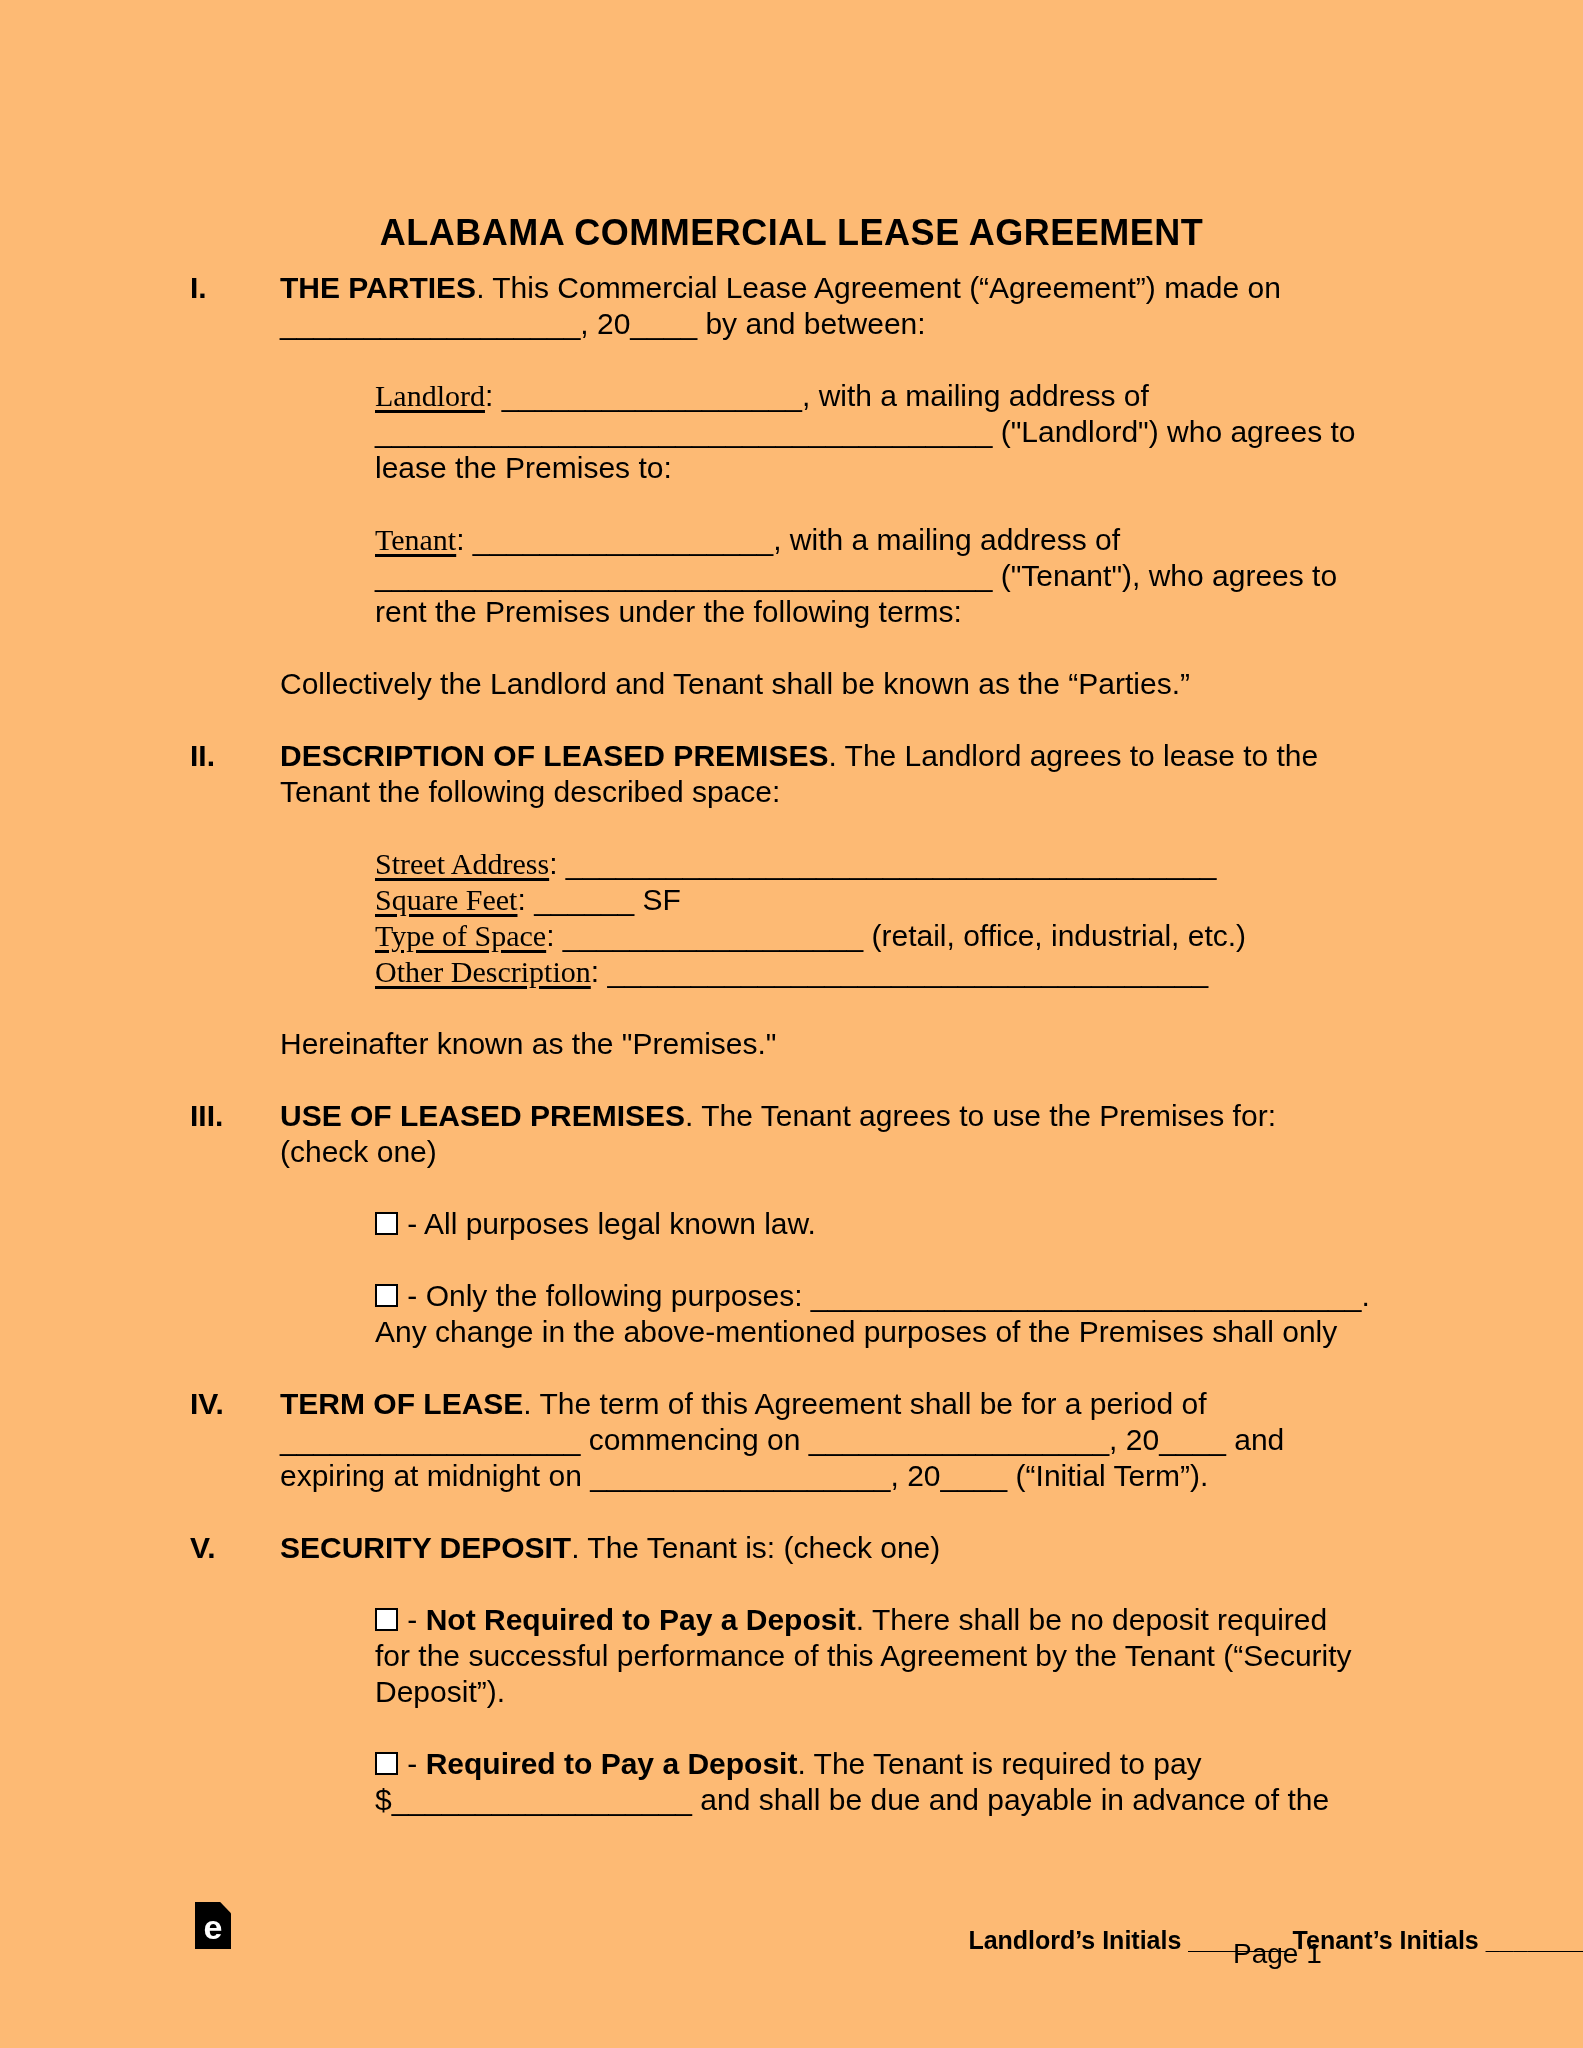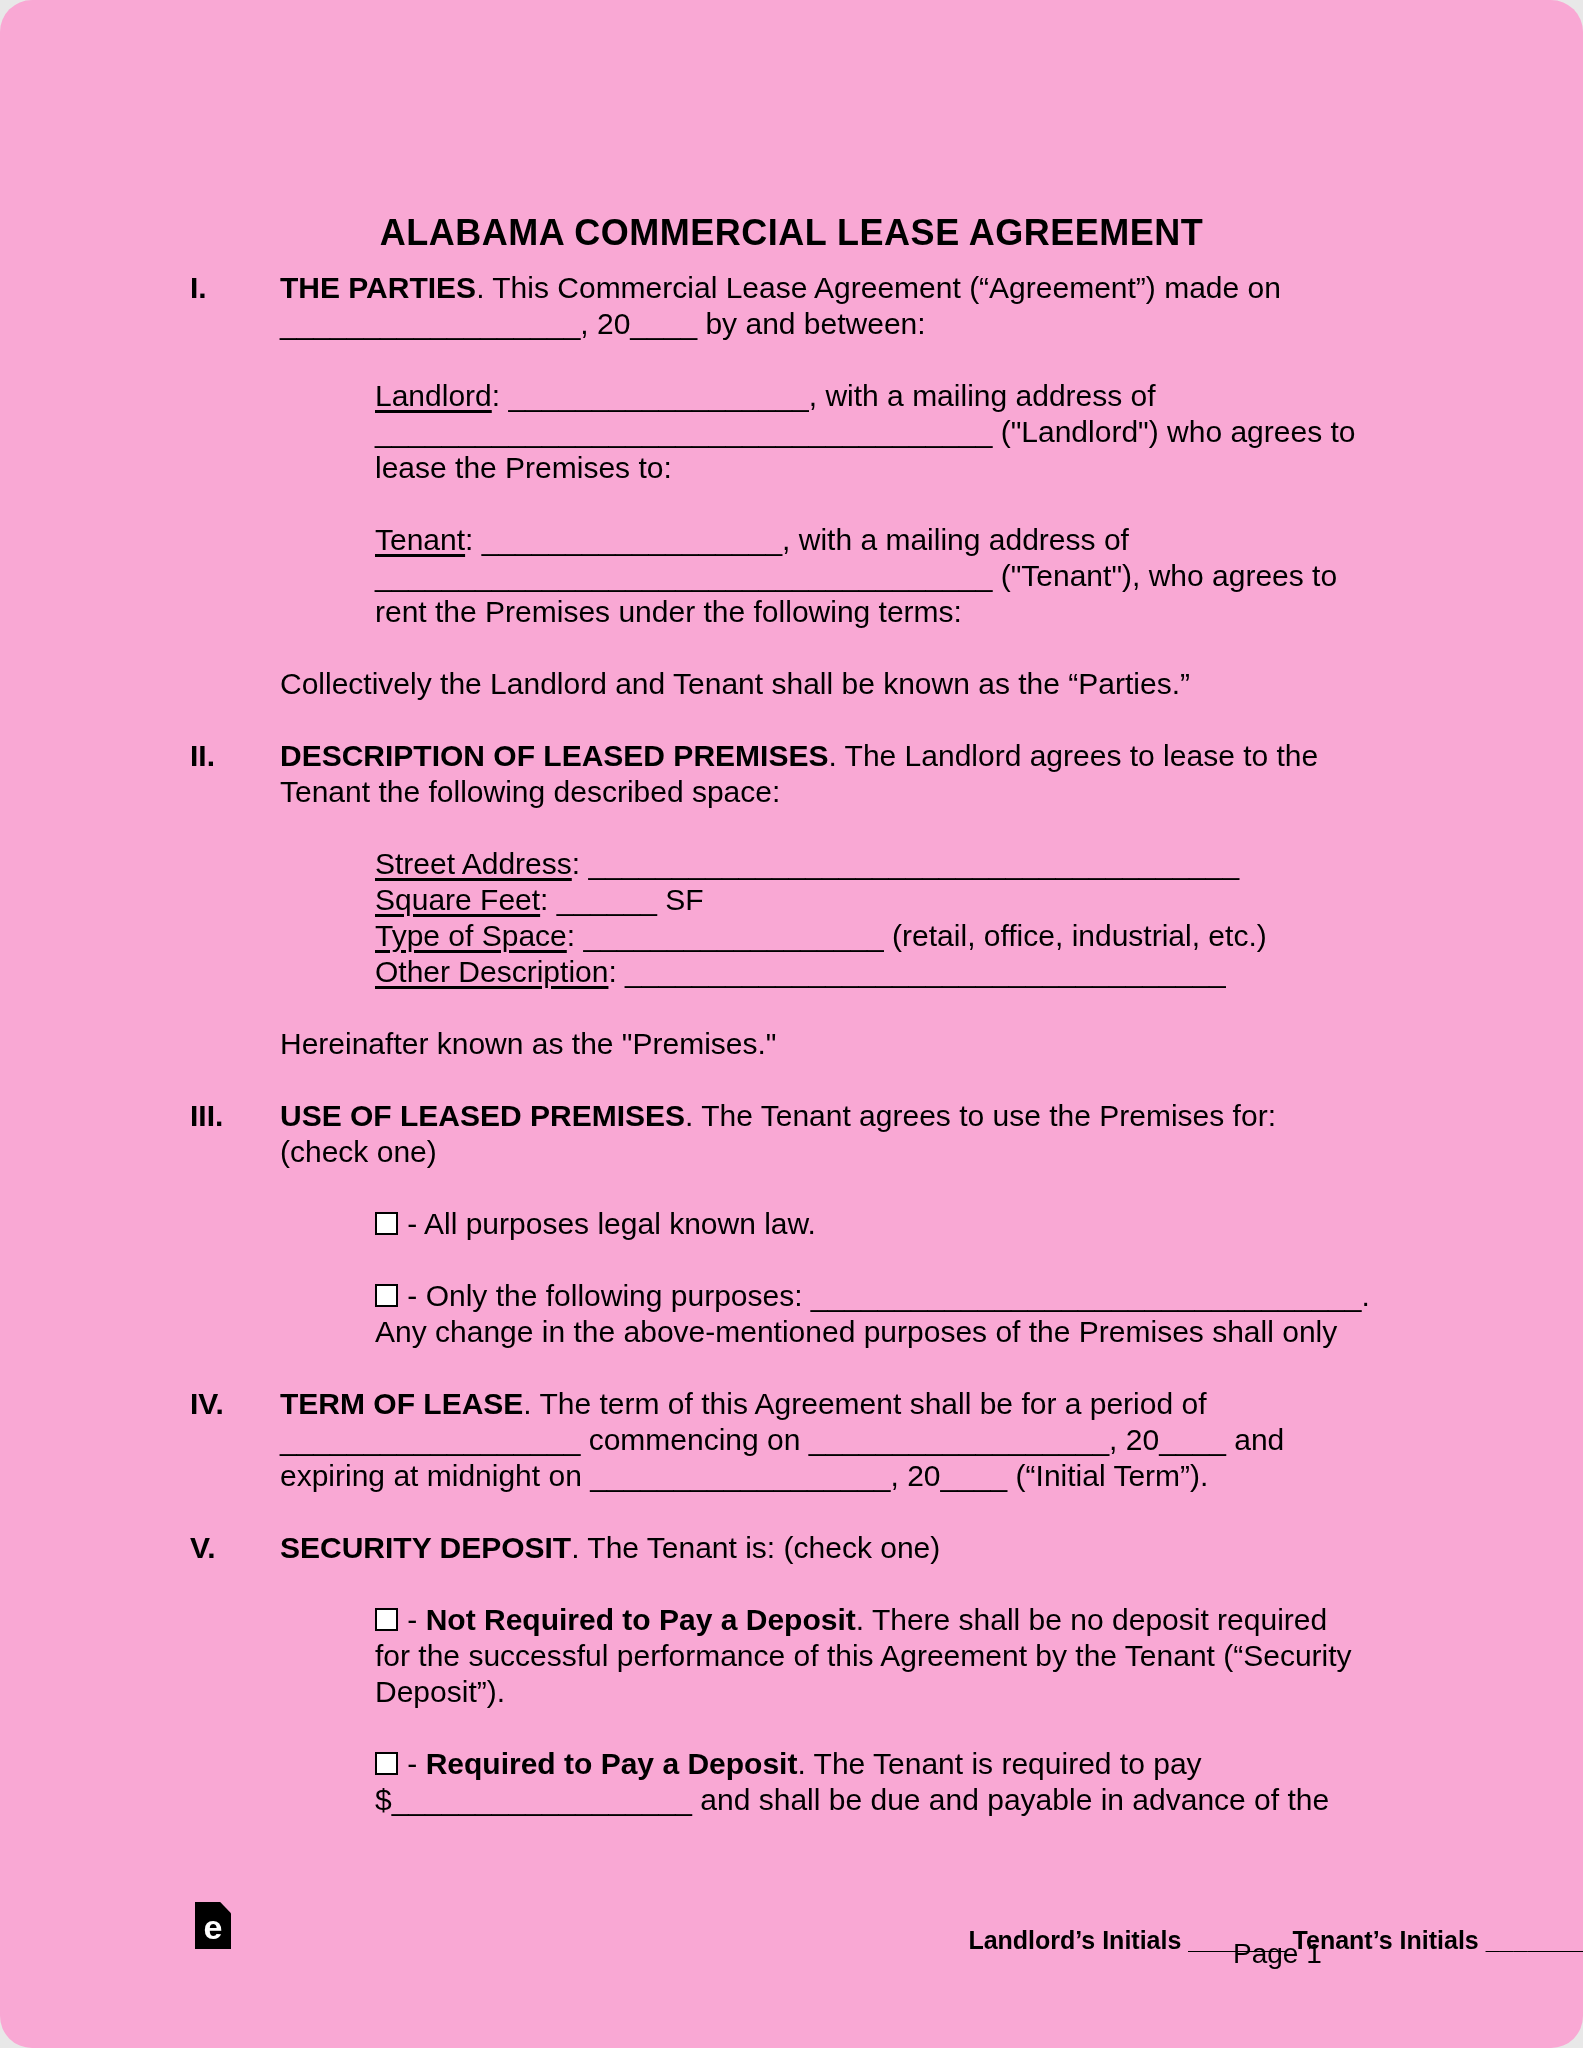--- a/index.html
+++ b/index.html
@@ -1,43 +1,42 @@
 <!DOCTYPE html>
 <html><head>
 <meta charset="utf-8">
 <style>
   html,body { margin:0; padding:0; background:#e8e8e8; }
   .page {
     position:relative;
     width:1583px; height:2048px;
-    background:#f9a8d4;
+    background:#fdba74;
     font-family:"Liberation Sans", sans-serif;
     color:#000;
     overflow:hidden;
     margin:0 auto;
-    border-radius:32px;
   }
   .doc-title {
     position:absolute; top:188px; left:0; right:0;
     text-align:center;
     font-size:36px; font-weight:bold;
     letter-spacing:0.5px;
     white-space:nowrap;
   }
   .content {
     position:absolute; left:190px; top:270px; width:1260px;
     font-size:30px; line-height:36px;
   }
   .row { position:relative; margin-bottom:36px; }
   .row .num { position:absolute; left:0; top:0; font-weight:bold; }
   .row .pbody { margin-left:90px; }
   .row.ind .pbody { margin-left:185px; }
   .line { white-space:nowrap; }
   .b { font-weight:bold; }
-  .u { text-decoration:underline; text-underline-offset:4px; }
+  .u { text-decoration:underline; text-underline-offset:4px;font-family:Liberation Serif, serif; }
   .cbx {
     display:inline-block; width:19px; height:19px;
     border:2.5px solid #000; background:#fff;
     vertical-align:-1px; margin-right:1px;
   }
   .footer {
     position:absolute; left:0; right:0; top:1898px; height:70px;
   }
   .logo {
     position:absolute; left:195px; top:4px;

